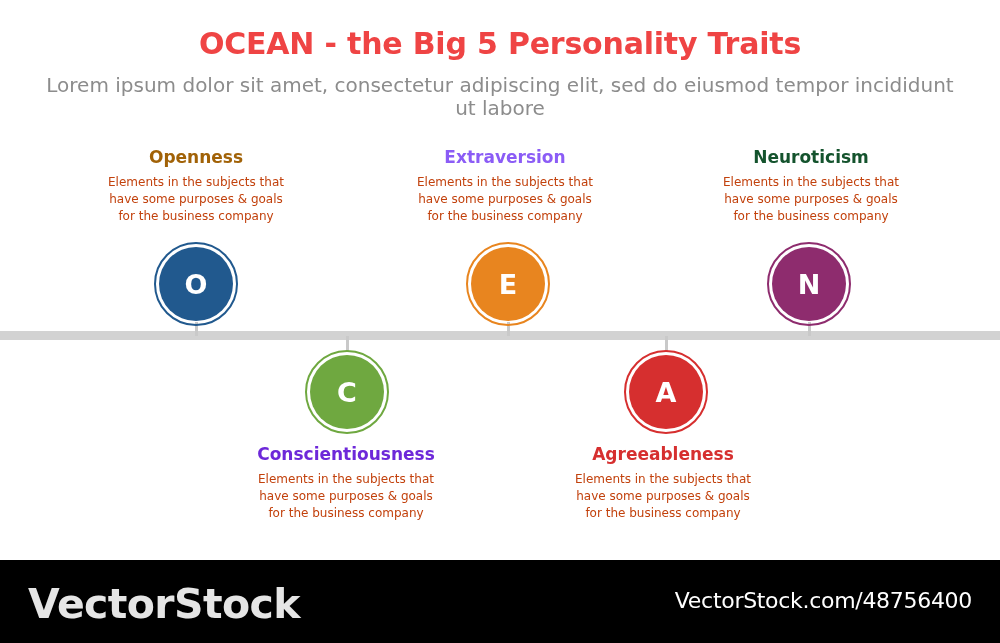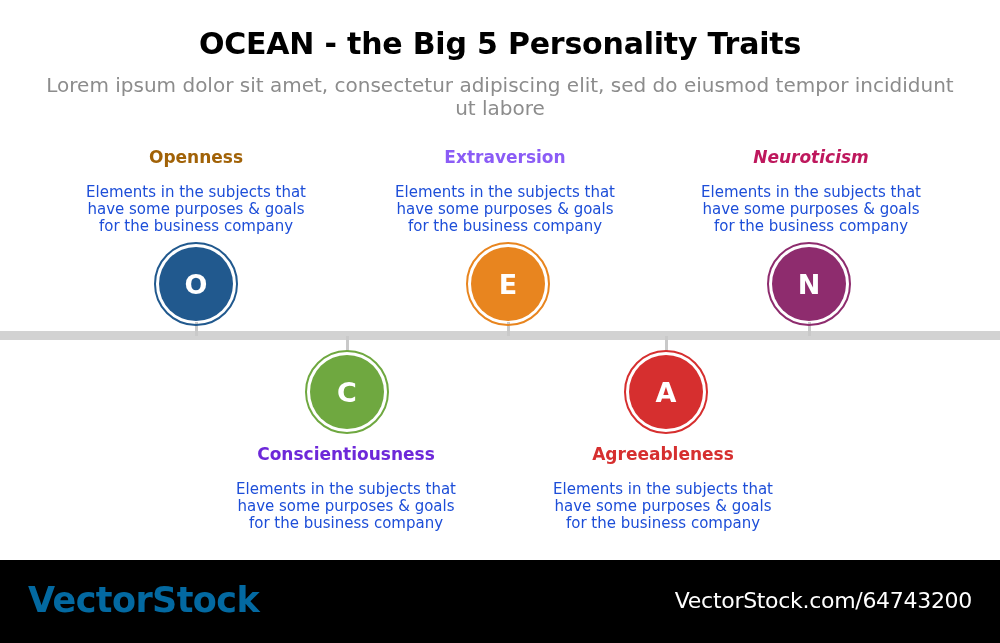--- a/index.html
+++ b/index.html
@@ -56,49 +56,49 @@
     user-select:none;
   }
 
   
   .block{position:absolute;width:300px;text-align:center;}
   .block .name{
     font-size:17px;font-weight:bold;line-height:22px;
     font-family:"DejaVu Sans", sans-serif;
   }
   .block .desc{
-    font-size:15px;color:#1d4ed8;line-height:17px;margin-top:16px;
+    font-size:12px;color:#c2410c;line-height:17px;margin-top:6px;
   }
   .block .desc span{display:block;}
 
   
   .watermark{
     position:absolute;left:0;top:560px;width:1000px;height:83px;
     background:#000000;
   }
   .wm-logo{
     position:absolute;left:28px;top:20px;
-    color:#0369a1;font-size:35px;font-weight:bold;
+    color:#e5e5e5;font-size:41px;font-weight:bold;
     letter-spacing:-0.6px;
     font-family:"DejaVu Sans", sans-serif;
   }
   .wm-url{
     position:absolute;right:28px;top:28px;
     color:#ffffff;font-size:22px;font-weight:normal;
     letter-spacing:-0.3px;
     font-family:"DejaVu Sans", sans-serif;
   }
 </style>
 </head>
 <body>
 
 <div class="canvas">
 
   <div class="header">
-    <div class="title" style="color: #000000;">OCEAN - the Big 5 Personality Traits</div>
+    <div class="title" style="color: #ef4444;">OCEAN - the Big 5 Personality Traits</div>
     <div class="subtitle" style="color: rgb(140, 140, 140);">
       <span>Lorem ipsum dolor sit amet, consectetur adipiscing elit, sed do eiusmod tempor incididunt ut labore</span>
     </div>
   </div>
 
   <div class="timeline-bar" style="background: rgb(210, 210, 210);"></div>
 
   <div class="stem" style="left: 194.5px; top: 322px; height: 14px; background: rgb(201, 201, 201);"></div>
   <div class="stem" style="left: 506.5px; top: 322px; height: 14px; background: rgb(201, 201, 201);"></div>
   <div class="stem" style="left: 807.5px; top: 322px; height: 14px; background: rgb(201, 201, 201);"></div>
@@ -159,32 +159,32 @@
   <div class="block" style="left:513px;top:443px;">
     <div class="name" style="color: rgb(214, 47, 47);">Agreeableness</div>
     <div class="desc">
       <span>Elements in the subjects that</span>
       <span>have  some purposes &amp; goals</span>
       <span>for the  business company</span>
     </div>
   </div>
 
   <div class="block" style="left:661px;top:146px;">
-    <div class="name" style="color: #be185d; font-style: italic;">Neuroticism</div>
+    <div class="name" style="color: #14532d;">Neuroticism</div>
     <div class="desc">
       <span>Elements in the subjects that</span>
       <span>have  some purposes &amp; goals</span>
       <span>for the  business company</span>
     </div>
   </div>
   <div class="node" style="left:767px;top:242px;">
     <div class="ring" style="color: rgb(142, 44, 110);"></div>
     <div class="disc" style="background: rgb(142, 44, 110);">
       <span class="letter">N</span>
     </div>
   </div>
 
 </div>
 
 <div class="watermark" style="background: rgb(0, 0, 0);">
   <div class="wm-logo">VectorStock</div>
-  <div class="wm-url">VectorStock.com/64743200</div>
+  <div class="wm-url">VectorStock.com/48756400</div>
 </div>
 
 </body></html>

